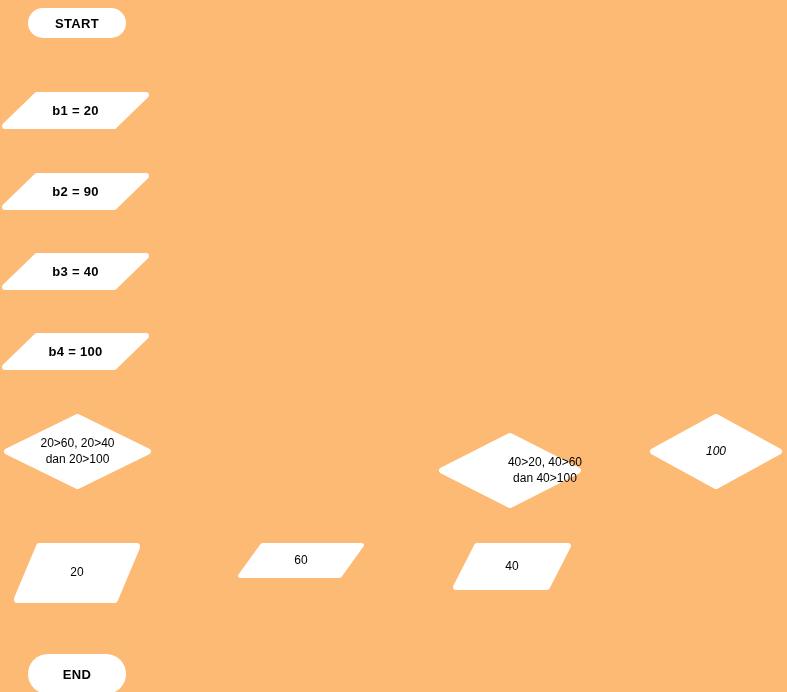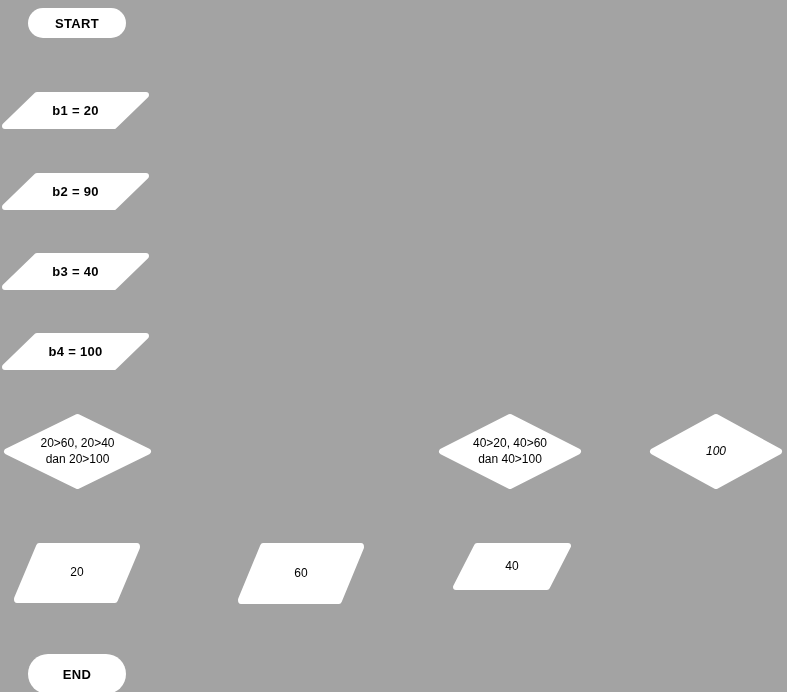--- a/index.html
+++ b/index.html
@@ -4,21 +4,21 @@
 <style>
   html, body {
     margin: 0;
     padding: 0;
     background: #000000;
   }
   #canvas {
     position: relative;
     width: 787px;
     height: 692px;
-    background: #a3a3a3;
+    background: #fdba74;
     overflow: hidden;
     font-family: "Liberation Sans", sans-serif;
   }
   .node {
     position: absolute;
     display: flex;
     align-items: center;
     justify-content: center;
     text-align: center;
   }
@@ -93,21 +93,21 @@
 
   <div class="node" style="left:3px; top:413px; width:149px; height:77px;justify-content:center;">
     <svg viewBox="0 0 149 77" preserveAspectRatio="none">
       <polygon class="shape-fill" points="74.5,4 145,38.5 74.5,73 4,38.5"></polygon>
     </svg>
     <span class="label label-regular">20&gt;60, 20&gt;40
 dan 20&gt;100</span>
   </div>
 
 
-  <div class="node" style="left:438px; top:413px; width:144px; height:77px;">
+  <div class="node" style="left:438px; top:432px; width:144px; height:77px;justify-content:flex-end;">
     <svg viewBox="0 0 144 77" preserveAspectRatio="none">
       <polygon class="shape-fill" points="72,4 140,38.5 72,73 4,38.5"></polygon>
     </svg>
     <span class="label label-regular">40&gt;20, 40&gt;60
 dan 40&gt;100</span>
   </div>
 
   <div class="node" style="left:649px; top:413px; width:134px; height:77px;font-style:italic;">
     <svg viewBox="0 0 134 77" preserveAspectRatio="none">
       <polygon class="shape-fill" points="67,4 130,38.5 67,73 4,38.5"></polygon>
@@ -115,21 +115,21 @@
     <span class="label label-regular">100</span>
   </div>
 
   <div class="node" style="left:14px; top:543px; width:126px; height:60px;">
     <svg viewBox="0 0 126 47" preserveAspectRatio="none">
       <polygon class="shape-fill" points="25,3 123,3 101,44 3,44"></polygon>
     </svg>
     <span class="label label-regular">20</span>
   </div>
 
-  <div class="node" style="left:238px; top:543px; width:126px; height:61px;">
+  <div class="node" style="left:238px; top:543px; width:126px; height:35px;">
     <svg viewBox="0 0 126 47" preserveAspectRatio="none">
       <polygon class="shape-fill" points="25,3 123,3 101,44 3,44"></polygon>
     </svg>
     <span class="label label-regular">60</span>
   </div>
 
   <div class="node" style="left:453px; top:543px; width:118px; height:47px;justify-content:center;">
     <svg viewBox="0 0 118 47" preserveAspectRatio="none">
       <polygon class="shape-fill" points="24,3 115,3 94,44 3,44"></polygon>
     </svg>

